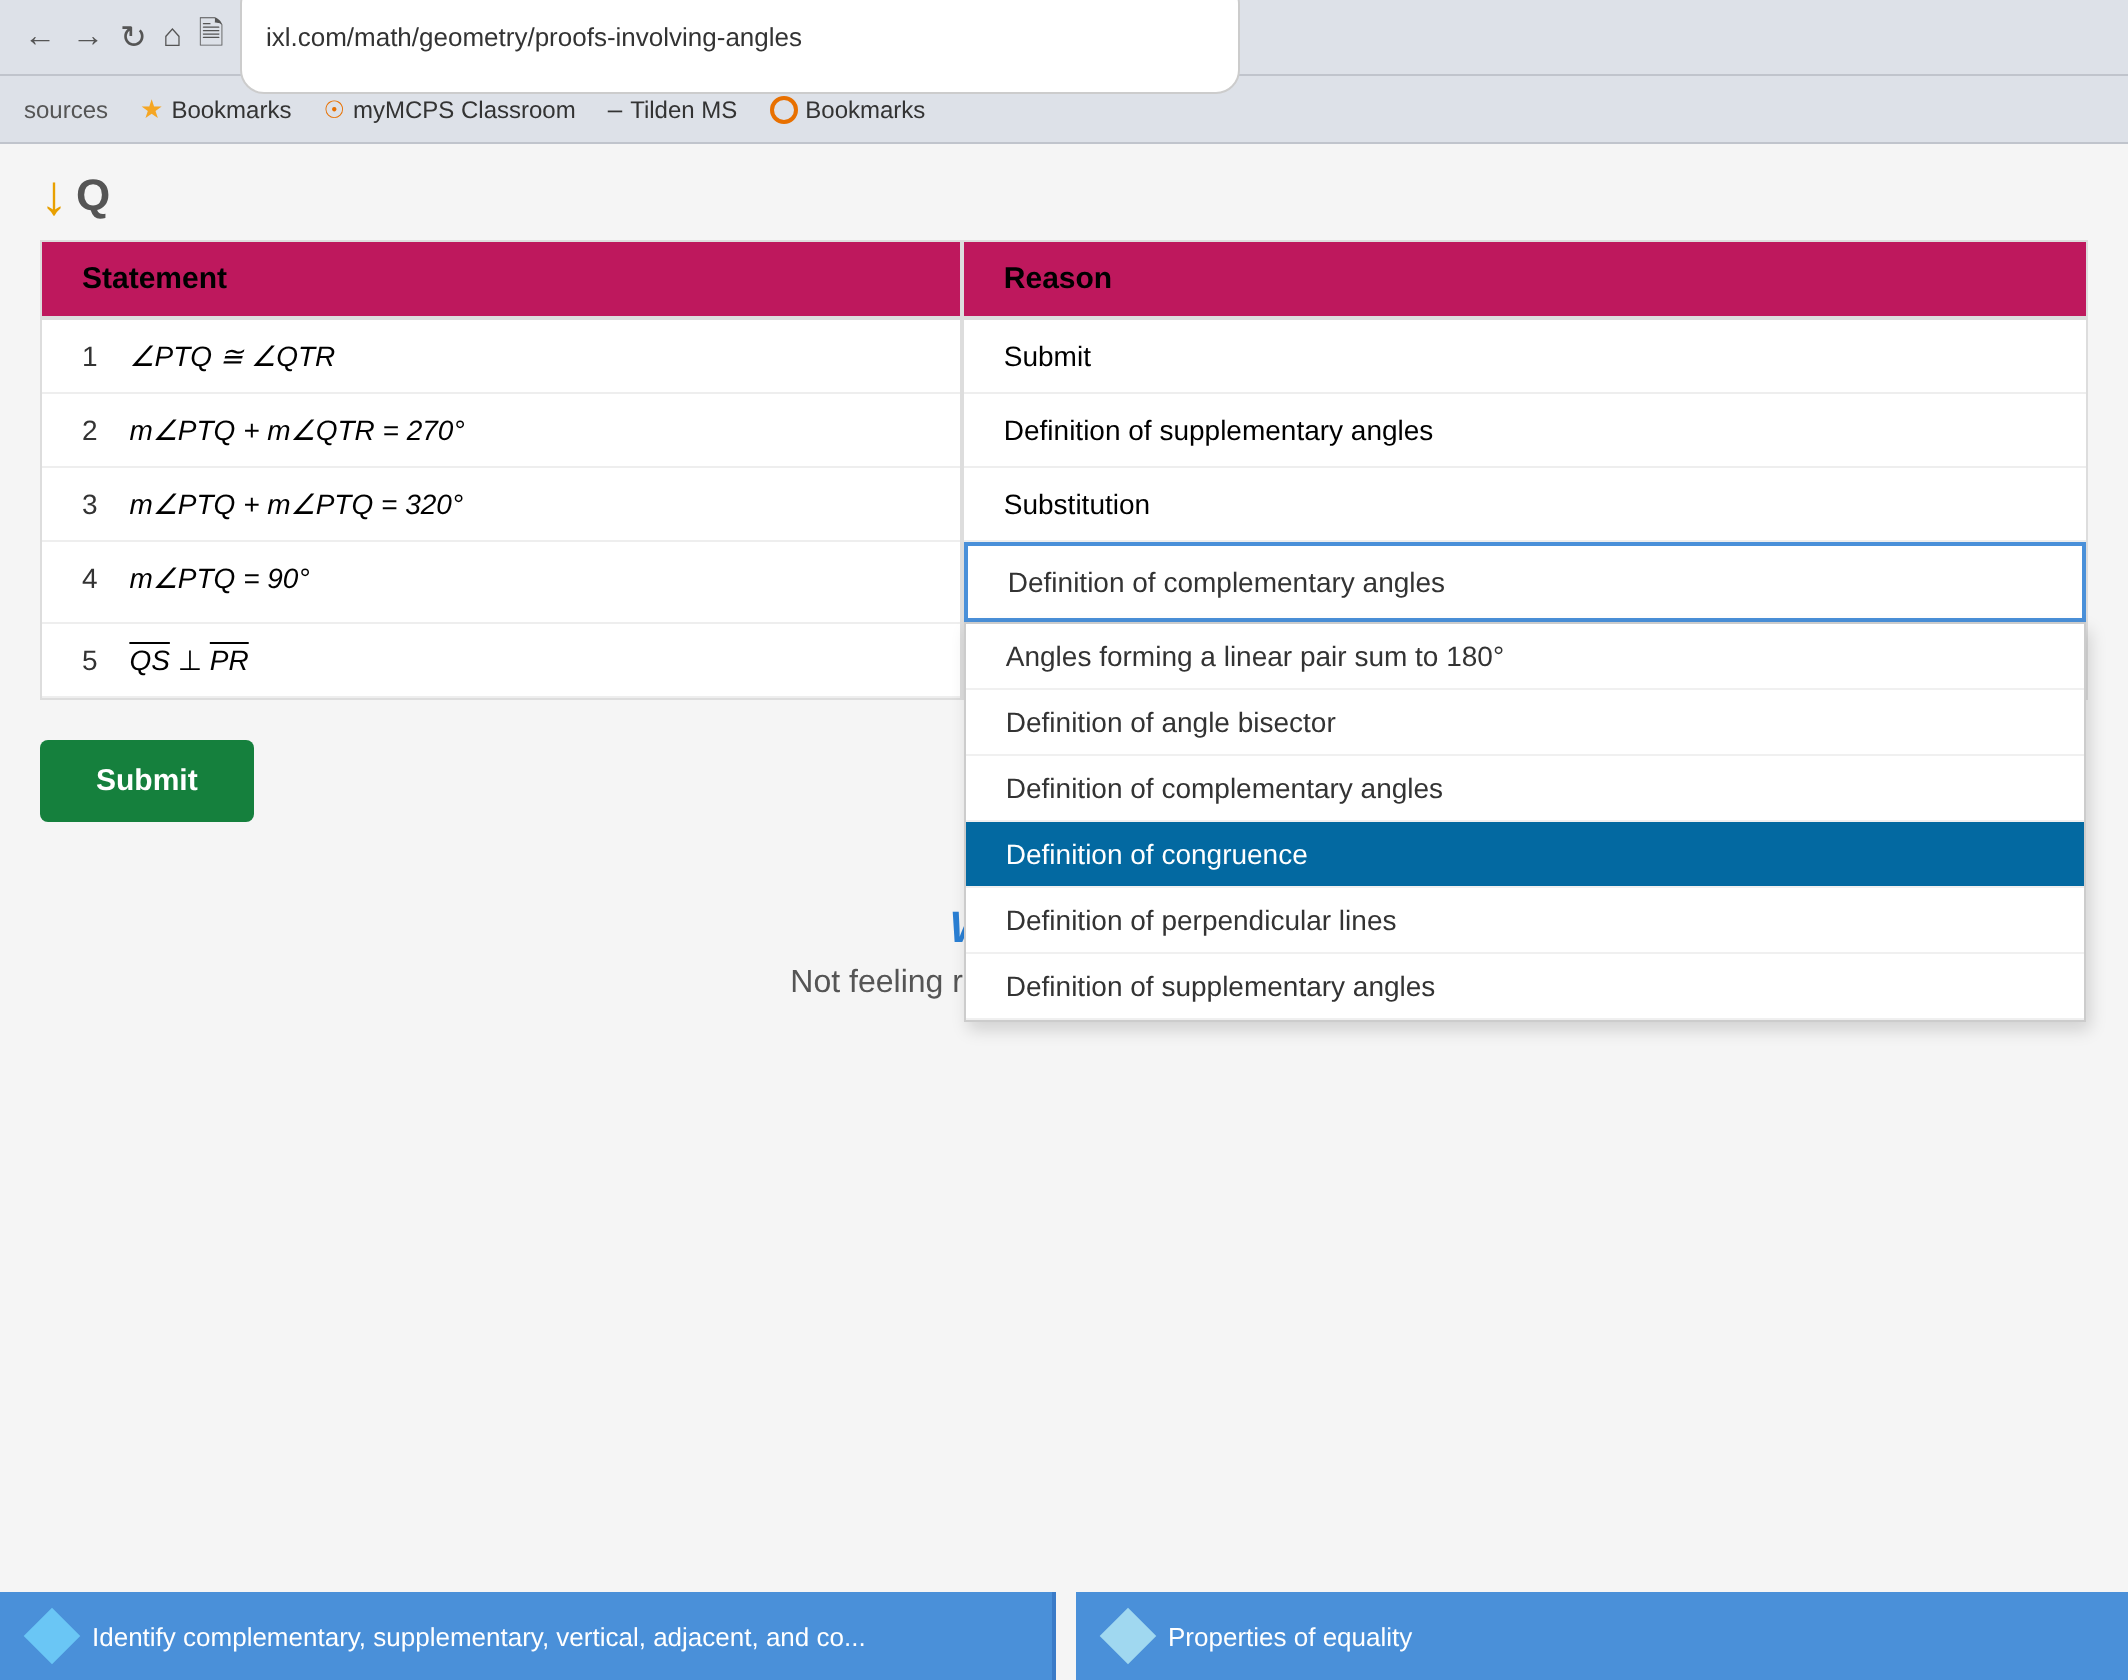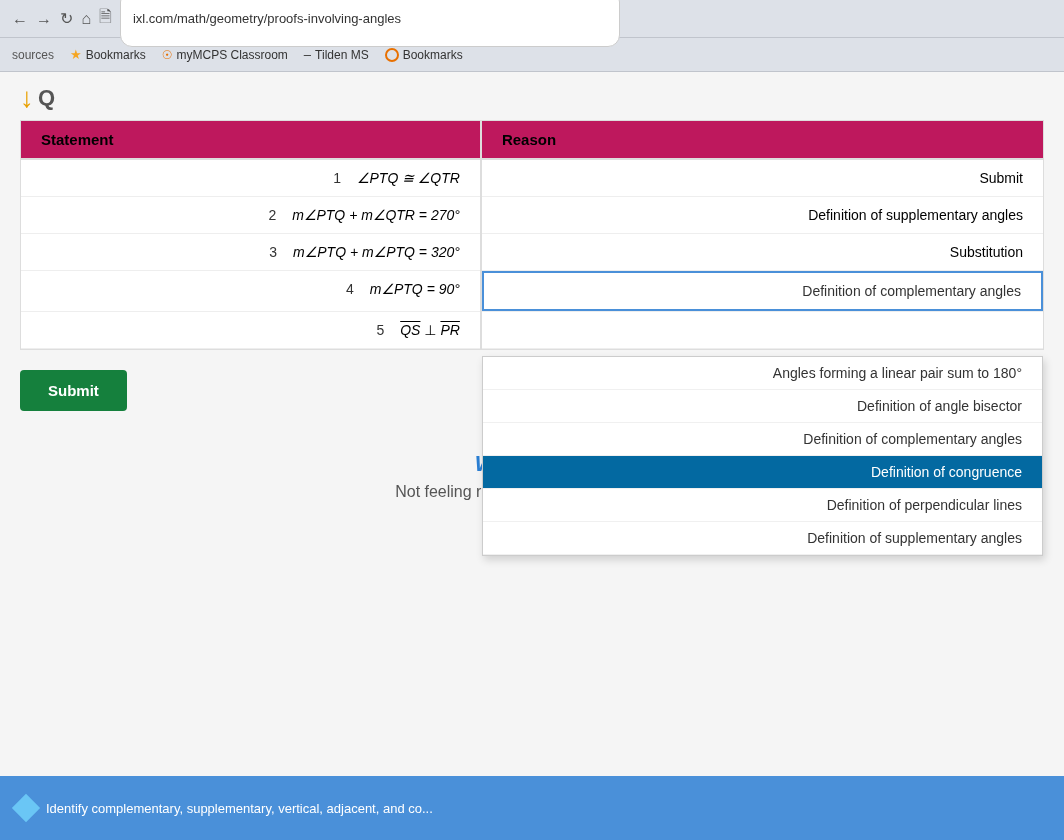--- a/index.html
+++ b/index.html
@@ -111,21 +111,20 @@
       border-bottom: 2px solid #ddd;
     }
     .proof-table th:first-child {
       width: 45%;
       border-right: 2px solid #ddd;
     }
     .proof-table td {
       padding: 10px 20px;
       vertical-align: top;
       font-size: 14px;
-      text-align: right;
     }
     .proof-table td:first-child {
       border-right: 2px solid #ddd;
       font-style: italic;
     }
     .proof-table tr {
       border-bottom: 1px solid #eee;
     }
     .row-num {
       display: inline-block;
@@ -153,21 +152,20 @@
     
     .dropdown-menu {
       position: absolute;
       top: 100%;
       left: 0;
       right: 0;
       background: white;
       border: 1px solid #ccc;
       z-index: 100;
       box-shadow: 2px 4px 8px rgba(0,0,0,0.15);
-      margin-top: 45px;
     }
     .dropdown-item {
       padding: 8px 20px;
       cursor: pointer;
       font-size: 14px;
       color: #333;
       border-bottom: 1px solid #f0f0f0;
     }
     .dropdown-item.selected-blue {
       background: #0369a1;
@@ -207,21 +205,21 @@
     }
 
     
     .bottom-cards {
       position: absolute;
       bottom: 0;
       left: 0;
       right: 0;
       display: flex;
       gap: 10px;
-      height: 64px;
+      height: 44px;
     }
     .bottom-card {
       flex: 1;
       background: #4a90d9;
       display: flex;
       align-items: center;
       padding: 0 16px;
       gap: 10px;
       color: white;
       font-size: 13px;
@@ -365,15 +363,19 @@
   <div class="work-it-out">
     <h3>Work it out</h3>
     <p>Not feeling ready yet? These can help:</p>
   </div>
 
   <div class="bottom-cards">
     <div class="bottom-card">
       <div class="card-diamond"></div>
       <span>Identify complementary, supplementary, vertical, adjacent, and co...</span>
     </div>
+    <div class="bottom-card">
+      <div class="card-diamond card-diamond-right"></div>
+      <span>Properties of equality</span>
+    </div>
   </div>
 
 </div>
 
 </body></html>

